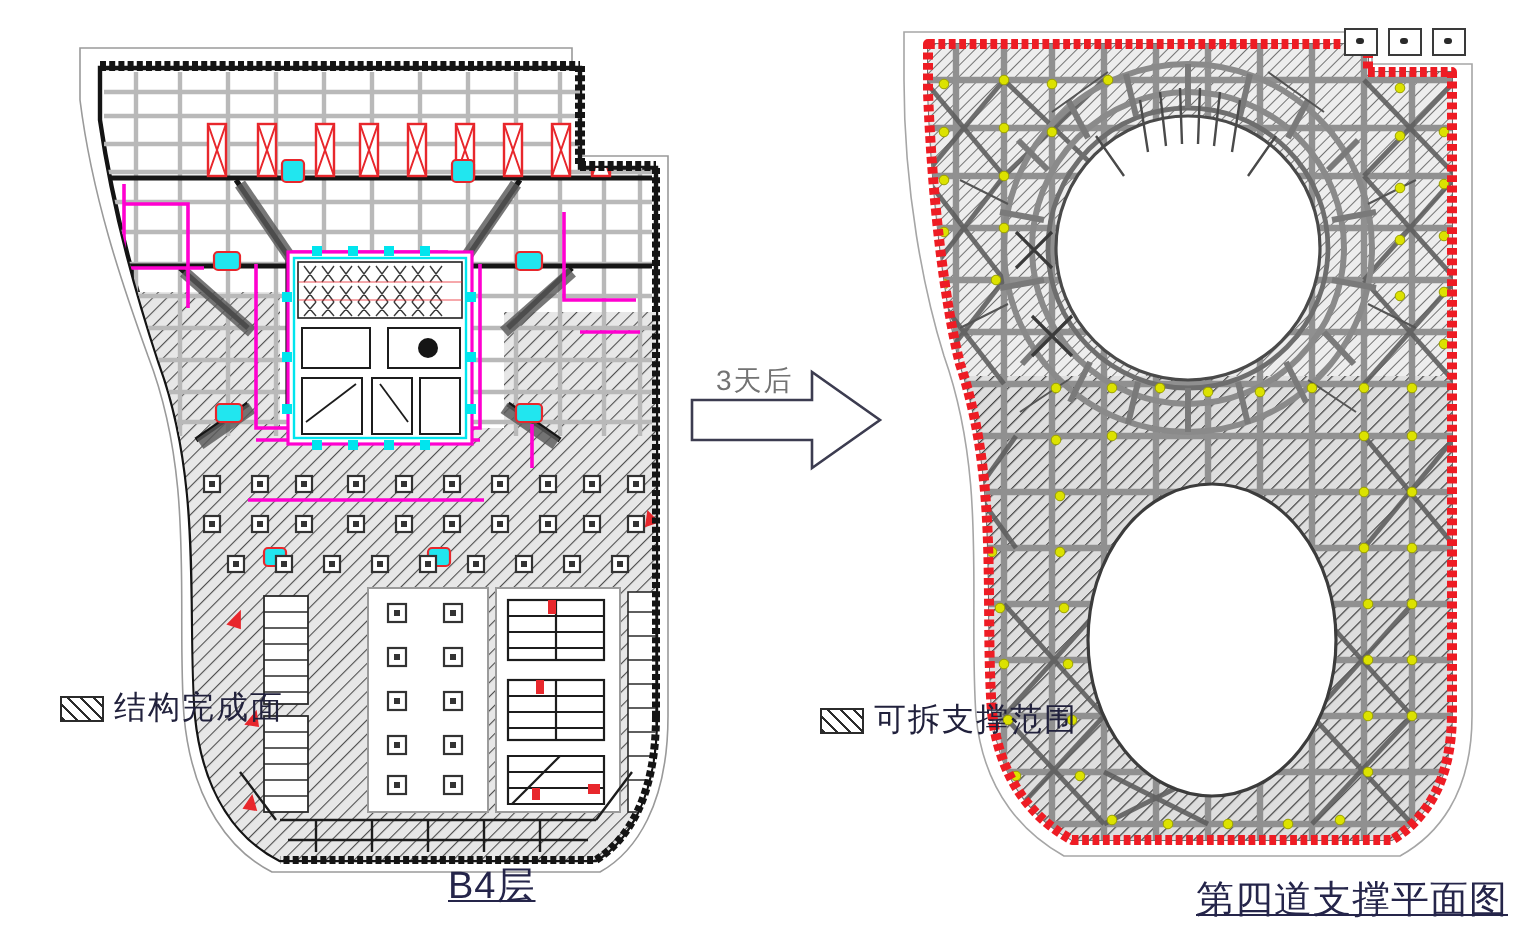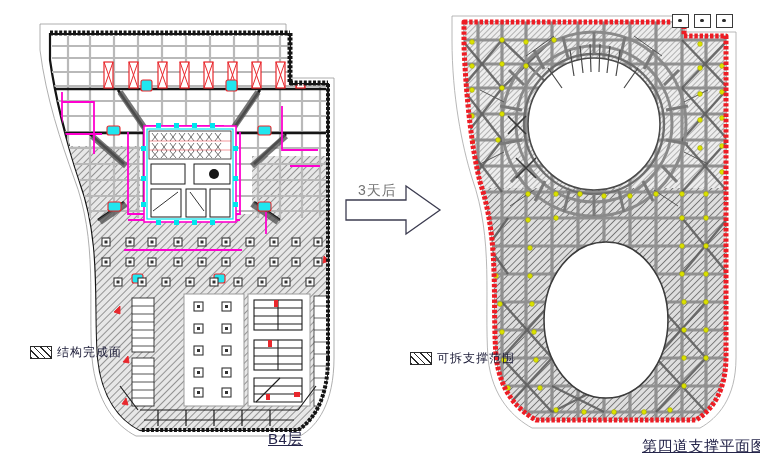--- a/index.html
+++ b/index.html
@@ -2,24 +2,24 @@
 <html><head>
 <meta charset="utf-8">
 <style>
   html,body{margin:0;padding:0;background:#ffffff;}
   body{width:760px;height:464px;overflow:hidden;
        font-family:"Liberation Sans","DejaVu Sans",sans-serif;}
   #stage{position:relative;width:760px;height:464px;background:#fff;}
 
   
   .abs{position:absolute;}
-  .cap{font-size:15px;color:#25254a;text-decoration:underline;
-       letter-spacing:.5px;white-space:nowrap;margin-left:44px;}
+  .cap{font-size:19px;color:#25254a;text-decoration:underline;
+       letter-spacing:.5px;white-space:nowrap;}
   .legend{display:flex;align-items:center;gap:5px;white-space:nowrap;}
-  .legend-text{font-size:12px;color:#21213c;letter-spacing:1px;}
+  .legend-text{font-size:16px;color:#21213c;letter-spacing:1px;}
   .legend-swatch{width:20px;height:11px;border:1.2px solid #2b2b2b;
       background:
         repeating-linear-gradient(45deg,#2b2b2b 0 1.1px,#ffffff 1.1px 4.6px);}
 
   
   #arrow-wrap{left:344px;top:182px;width:100px;height:56px;}
   #arrow-label{font-size:14px;color:#737373;letter-spacing:1px;
       position:absolute;left:14px;top:0px;}
 
   

